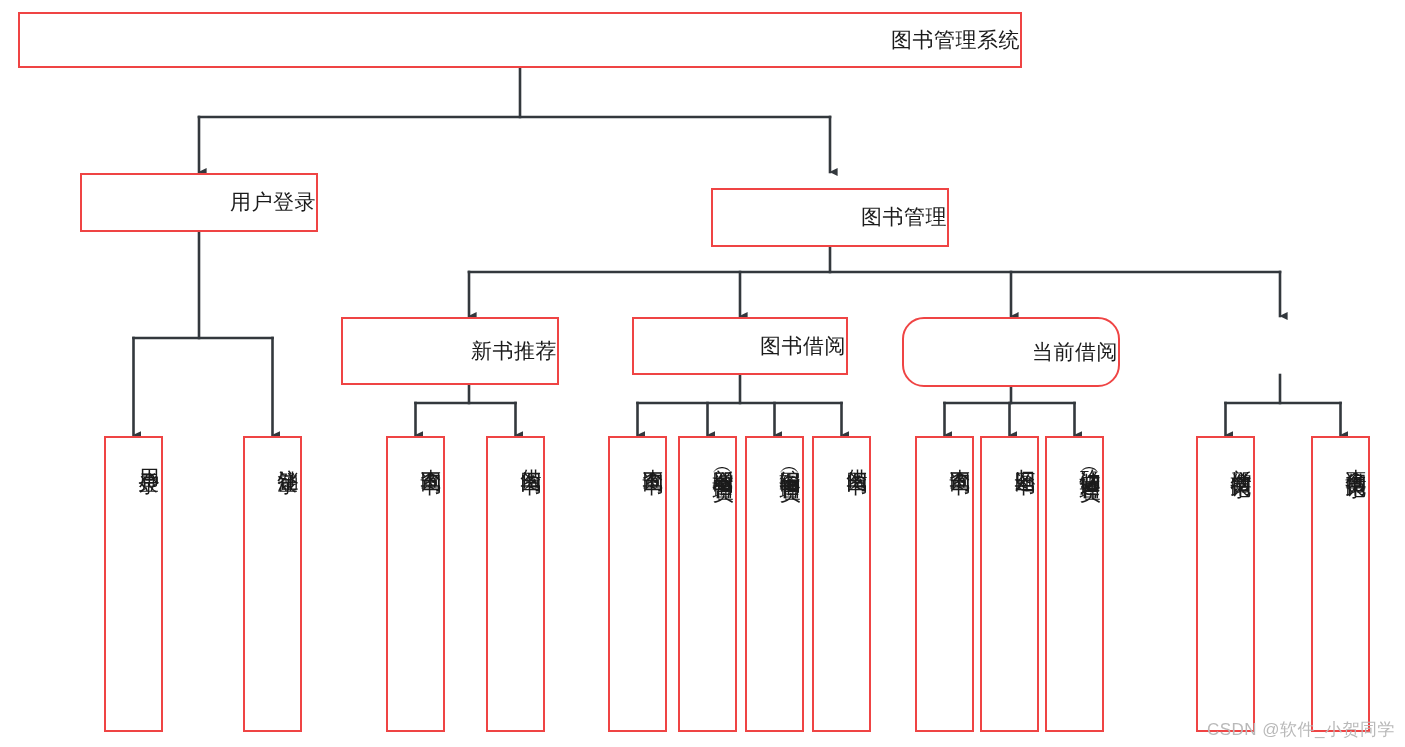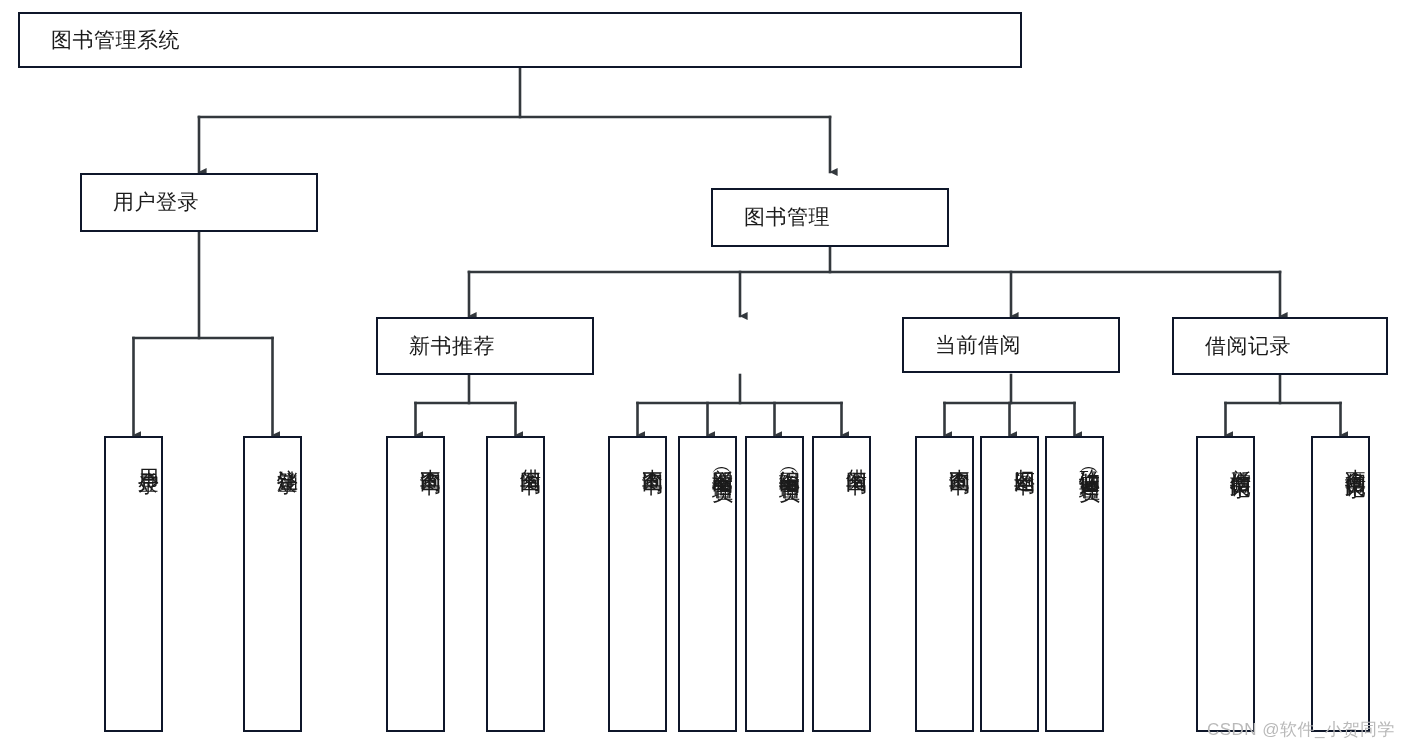--- a/index.html
+++ b/index.html
@@ -21,27 +21,26 @@
     position: absolute;
     left: 0;
     top: 0;
     width: 1405px;
     height: 747px;
   }
   .node {
     position: absolute;
     box-sizing: border-box;
     background: #ffffff;
-    border: 2px solid #0f172a;
+    border: 2px solid #ef4444;
     display: flex;
     align-items: center;
-    justify-content: flex-start;
+    justify-content: flex-end;
     color: #1b1b1b;
     z-index: 2;
-    padding-left: 31px;
   }
   .node-label {
     display: block;
     text-align: center;
     line-height: 1.18;
     letter-spacing: 0.5px;
   }
   .node-h .node-label {
     font-size: 21px;
   }
@@ -125,32 +124,32 @@
   </div>
 
   <div class="node node-h" style="left:80px; top:173px; width:238px; height:59px;">
     <span class="node-label">用户登录</span>
   </div>
 
   <div class="node node-h" style="left:711px; top:188px; width:238px; height:59px;">
     <span class="node-label">图书管理</span>
   </div>
 
-  <div class="node node-h" style="left:376px; top:317px; width:218px; height:58px;">
+  <div class="node node-h" style="left:341px; top:317px; width:218px; height:68px;">
     <span class="node-label">新书推荐</span>
   </div>
 
-
-  <div class="node node-h" style="left:902px; top:317px; width:218px; height:56px;">
+  <div class="node node-h" style="left:632px; top:317px; width:216px; height:58px;">
+    <span class="node-label">图书借阅</span>
+  </div>
+
+  <div class="node node-h" style="left:902px; top:317px; width:218px; height:70px;border-radius:22px;">
     <span class="node-label">当前借阅</span>
   </div>
 
-  <div class="node node-h" style="left:1172px; top:317px; width:216px; height:58px;">
-    <span class="node-label">借阅记录</span>
-  </div>
 
   <div class="node node-v" style="left:104px; top:436px; width:59px; height:296px;">
     <span class="node-label">用户登录</span>
   </div>
 
   <div class="node node-v" style="left:243px; top:436px; width:59px; height:296px;">
     <span class="node-label">注销登录</span>
   </div>
 
   <div class="node node-v" style="left:386px; top:436px; width:59px; height:296px;">

